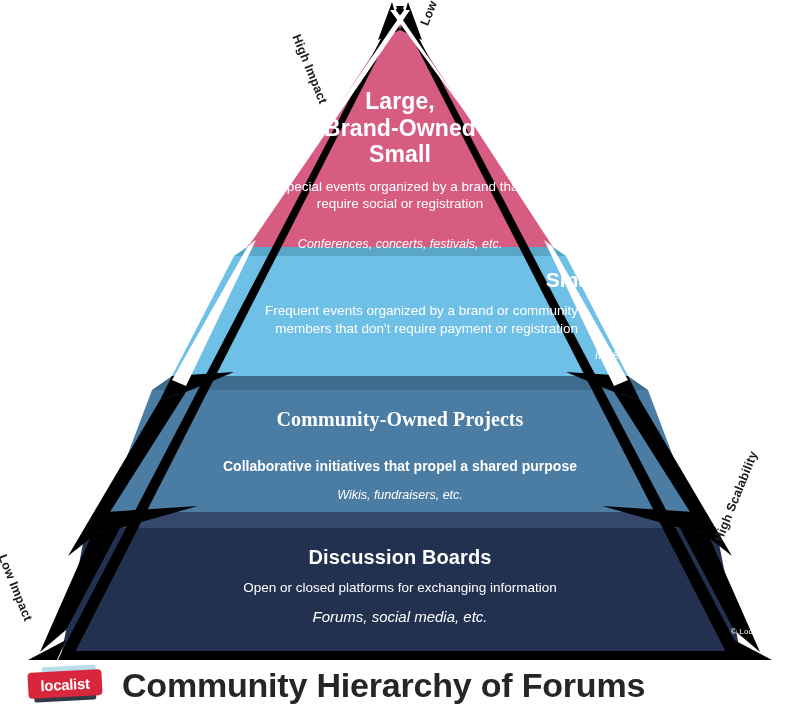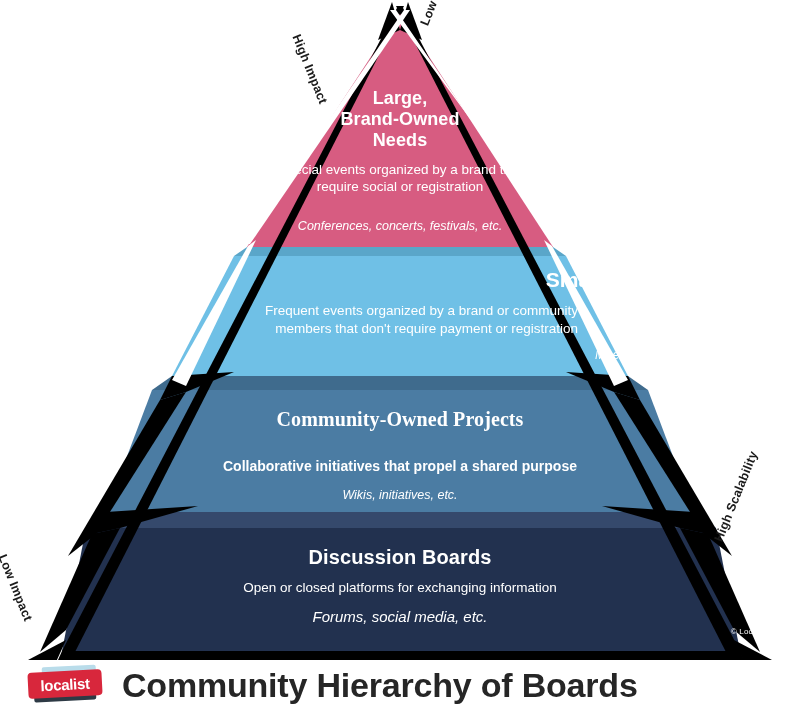--- a/index.html
+++ b/index.html
@@ -50,21 +50,21 @@
     line-height: 1.28;
     font-weight: 400;
   }
   .tier-ex {
     font-style: italic;
     font-weight: 400;
   }
 
   
   #tier1-text { top: 88px; }
-  #tier1-text .tier-title { font-size: 18px; }
+  #tier1-text .tier-title { font-size: 23px; }
   #tier1-text .tier-desc  { font-size: 13.5px; margin-top: 10px; }
   #tier1-text .tier-ex    { font-size: 12.5px; margin-top: 24px; }
   #tier1-text .tier-desc, #tier1-text .tier-ex { padding: 0 265px; }
 
   
   #tier2-text { top: 268px; text-align: right; }
   #tier2-text .tier-title { font-size: 21px; }
   #tier2-text .tier-desc  { font-size: 13.5px; margin-top: 10px; padding: 0 222px; }
   #tier2-text .tier-ex    { font-size: 12.5px; margin-top: 11px; }
 
@@ -247,36 +247,36 @@
     <polygon points="404,10 410,10 250,244 244,244" fill="#ffffff"></polygon>
     <polygon points="390,10 396,10 556,244 562,244" fill="#ffffff"></polygon>
     <polygon points="248,246 256,240 186,386 172,380" fill="#ffffff"></polygon>
     <polygon points="552,246 544,240 614,386 628,380" fill="#ffffff"></polygon>
   </svg>
 
   <div class="tier-text" id="tier1-text">
     <div class="tier-title">
       <div>Large,</div>
       <div>Brand-Owned</div>
-      <div>Needs</div>
+      <div>Small</div>
     </div>
     <div class="tier-desc">Special events organized by a brand that require social or registration</div>
     <div class="tier-ex">Conferences, concerts, festivals, etc.</div>
   </div>
 
   <div class="tier-text" id="tier2-text">
     <div class="tier-title">Small Community Events</div>
     <div class="tier-desc">Frequent events organized by a brand or community members that don't require payment or registration</div>
     <div class="tier-ex">Meetups, user groups, webinars, etc.</div>
   </div>
 
   <div class="tier-text" id="tier3-text">
     <div class="tier-title">Community-Owned Projects</div>
     <div class="tier-desc">Collaborative initiatives that propel a shared purpose</div>
-    <div class="tier-ex">Wikis, initiatives, etc.</div>
+    <div class="tier-ex">Wikis, fundraisers, etc.</div>
   </div>
 
   <div class="tier-text" id="tier4-text">
     <div class="tier-title">Discussion Boards</div>
     <div class="tier-desc">Open or closed platforms for exchanging information</div>
     <div class="tier-ex">Forums, social media, etc.</div>
   </div>
 
   <div class="axis-label" id="axis-high-impact">High Impact</div>
 
@@ -291,16 +291,16 @@
   <div id="bottom-bar">
 
     <div id="logo-wrap">
       <div class="logo-back-blue"></div>
       <div class="logo-back-dark"></div>
       <div class="logo-red">
         <span class="logo-text">localist</span>
       </div>
     </div>
 
-    <div id="bottom-title">Community Hierarchy of Boards</div>
+    <div id="bottom-title">Community Hierarchy of Forums</div>
   </div>
 
 </div>
 
 </body></html>

